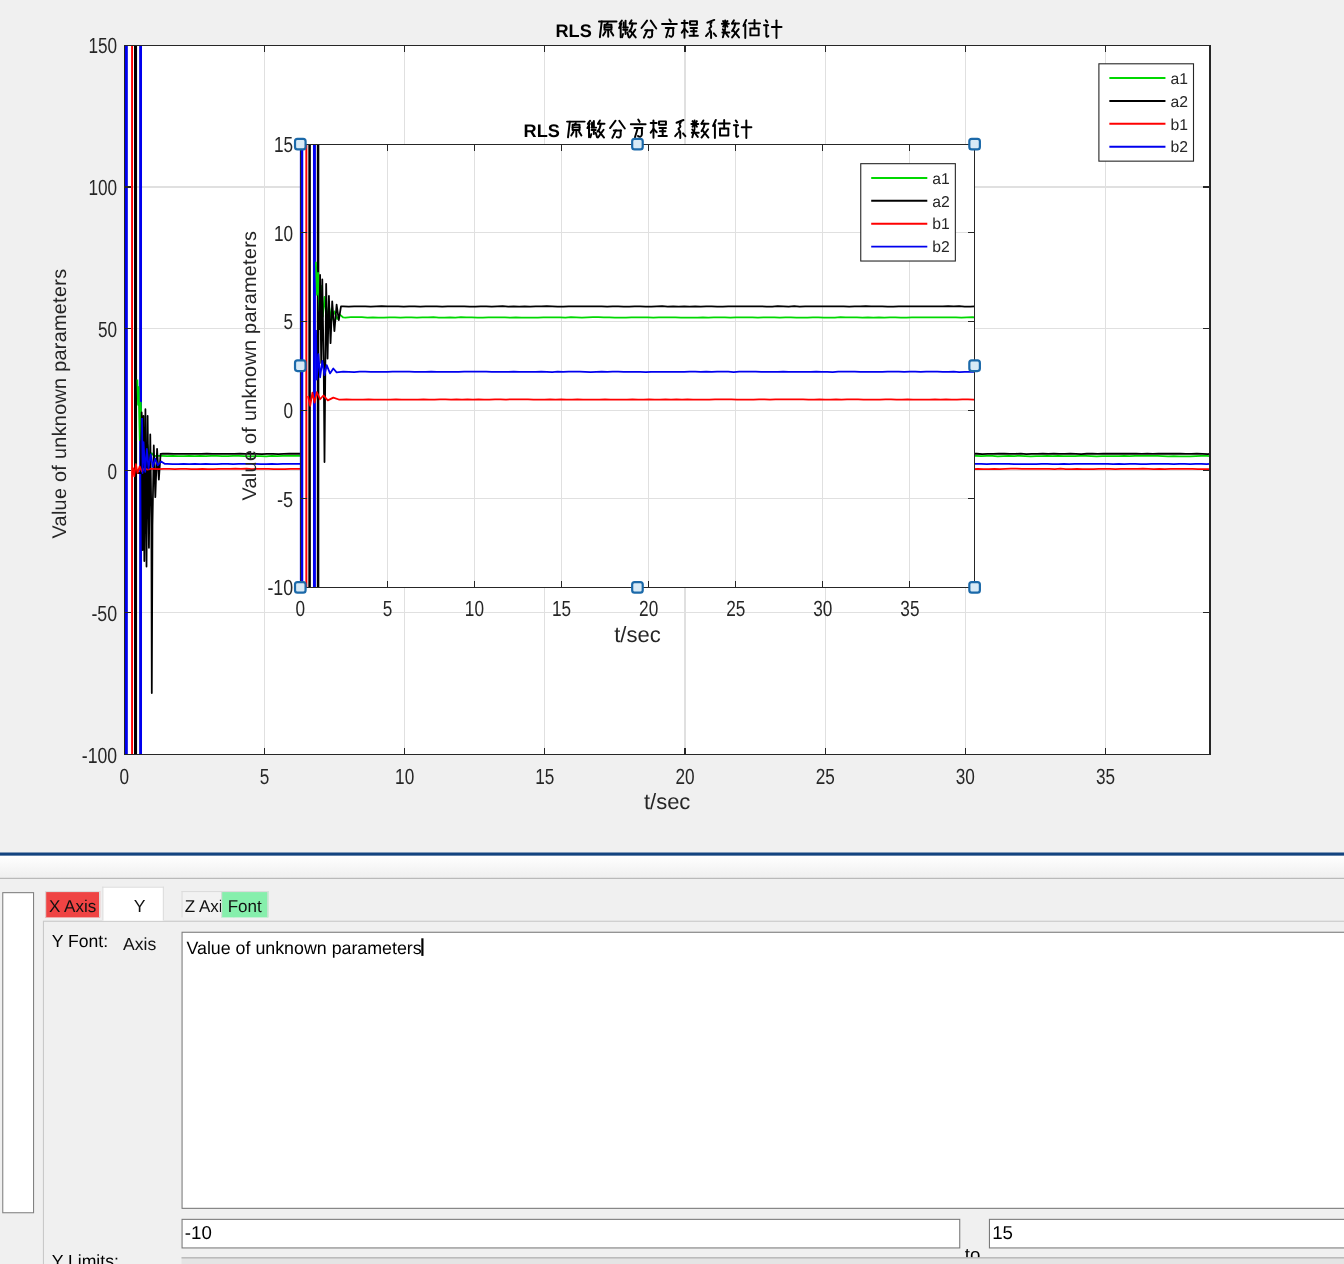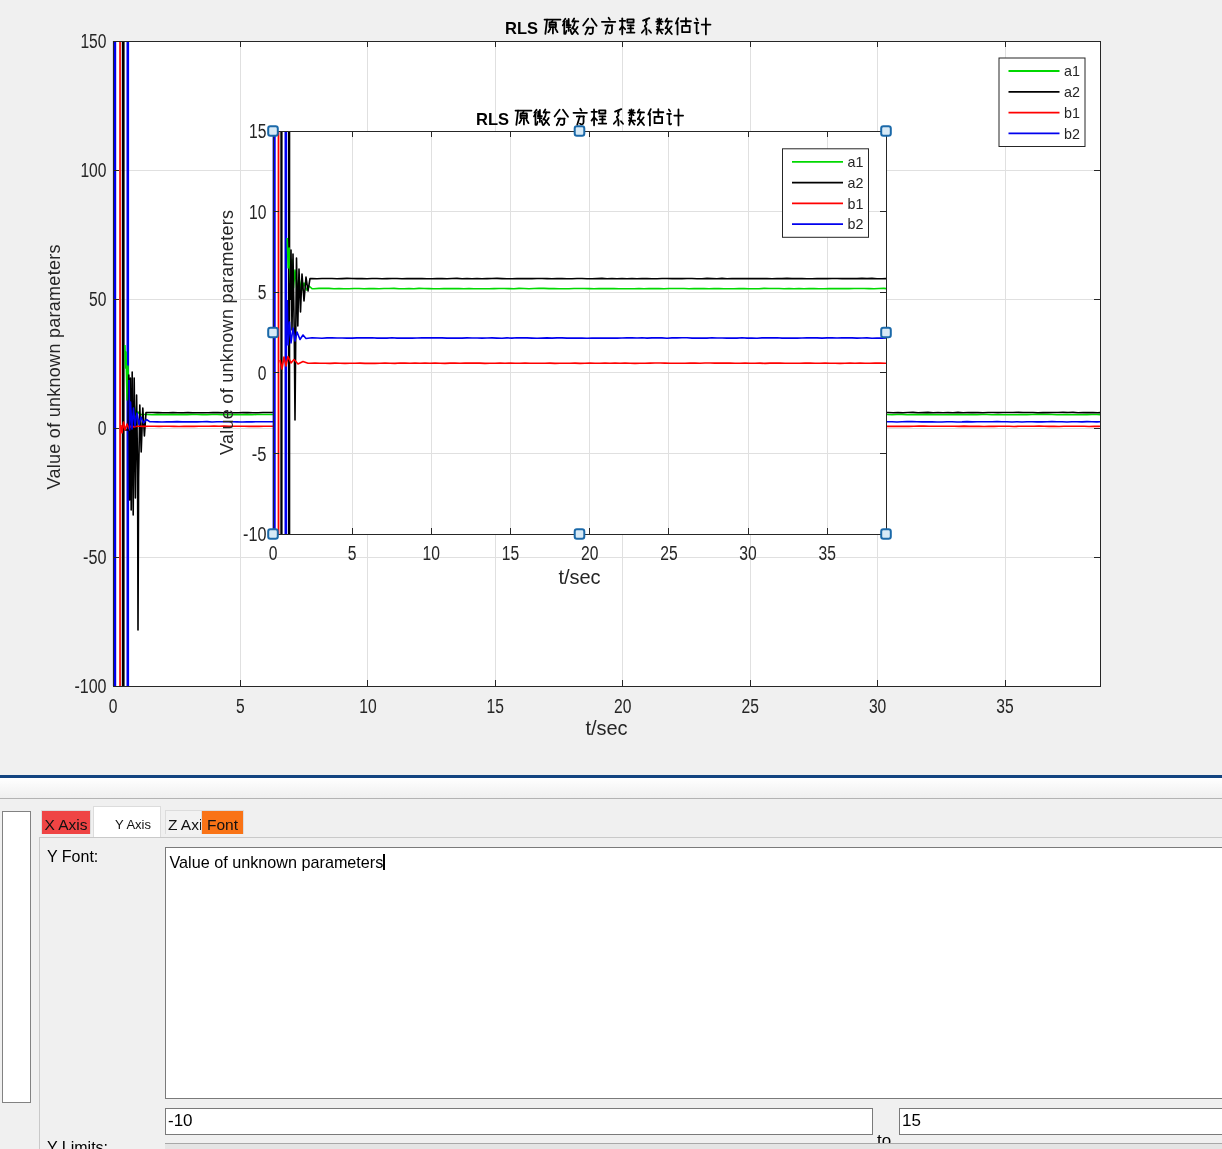--- a/index.html
+++ b/index.html
@@ -278,23 +278,23 @@
 <rect x="881.2" y="529.2" width="9.6" height="9.6" rx="2.2" fill="#d8eaf6" stroke="#1b69a9" stroke-width="2"></rect>
 </g>
 </svg>
 
 <div class="abs" style="left:0;top:775px;width:1222px;height:3px;background:#134480;"></div>
 <div class="abs" style="left:0;top:778px;width:1222px;height:20px;background:linear-gradient(#ffffff,#efefef);border-bottom:1px solid #b3b3b3;"></div>
 
 <div class="abs" style="left:2px;top:811px;width:27px;height:290px;background:#fff;border:1px solid #828282;"></div>
 
 <div class="abs" style="left:41px;top:810px;width:50px;height:24px;background:#ef4444;border:1px solid #dcdcdc;border-bottom:none;box-sizing:border-box;font-size:15.5px;color:#111;text-align:center;line-height:28px;">X Axis</div>
-<div class="abs" style="left:93px;top:806px;width:68px;height:31px;background:#ffffff;border:1px solid #dcdcdc;border-bottom:none;box-sizing:border-box;font-size:13px;color:#111;text-align:center;line-height:35px;z-index:3;padding-left:12px;">Y Axis</div>
+<div class="abs" style="left:93px;top:806px;width:56px;height:31px;background:#ffffff;border:1px solid #dcdcdc;border-bottom:none;box-sizing:border-box;font-size:16px;color:#111;text-align:center;line-height:35px;z-index:3;padding-left:12px;">Y Axis</div>
 <div class="abs" style="left:165px;top:810px;width:48px;height:24px;background:#f2f2f2;border:1px solid #dcdcdc;border-bottom:none;box-sizing:border-box;font-size:15.5px;color:#111;text-align:center;line-height:28px;">Z Axis</div>
-<div class="abs" style="left:201px;top:810px;width:43px;height:24px;background:#f97316;border:1px solid #dcdcdc;border-bottom:none;box-sizing:border-box;font-size:15.5px;color:#111;text-align:center;line-height:28px;">Font</div>
+<div class="abs" style="left:201px;top:810px;width:43px;height:24px;background:#86efac;border:1px solid #dcdcdc;border-bottom:none;box-sizing:border-box;font-size:15.5px;color:#111;text-align:center;line-height:28px;">Font</div>
 
 <div class="abs" style="left:39px;top:837px;width:1190px;height:320px;border:1px solid #c9c9c9;background:#f0f0f0;box-sizing:border-box;"></div>
 <div class="abs" style="left:47px;top:847.5px;font-size:16px;color:#000;">Y Font:</div>
 <div class="abs" style="left:165px;top:847px;width:1058px;height:252px;background:#fff;border:1px solid #7a7a7a;box-sizing:border-box;"></div>
 <div class="abs" style="left:169.5px;top:852.5px;font-size:16.2px;color:#000;z-index:2;">Value of unknown parameters<span style="display:inline-block;width:2px;height:16px;background:#000;vertical-align:-2px;"></span></div>
 <div class="abs" style="left:47px;top:1112px;font-size:16px;color:#000;margin-top:27px;">Y Limits:</div>
 <div class="abs" style="left:165px;top:1108px;width:708px;height:27px;background:#fff;border:1px solid #7a7a7a;box-sizing:border-box;font-size:17px;color:#000;line-height:24px;padding-left:2px;">-10</div>
 <div class="abs" style="left:877px;top:1131px;font-size:17px;color:#000000;text-decoration:underline;">to</div>
 <div class="abs" style="left:899px;top:1108px;width:324px;height:27px;background:#fff;border:1px solid #7a7a7a;box-sizing:border-box;font-size:17px;color:#000;line-height:24px;padding-left:2px;">15</div>
 <div class="abs" style="left:165px;top:1143px;width:1058px;height:7px;background:#e4e4e4;border-top:1px solid #a8a8a8;"></div>

